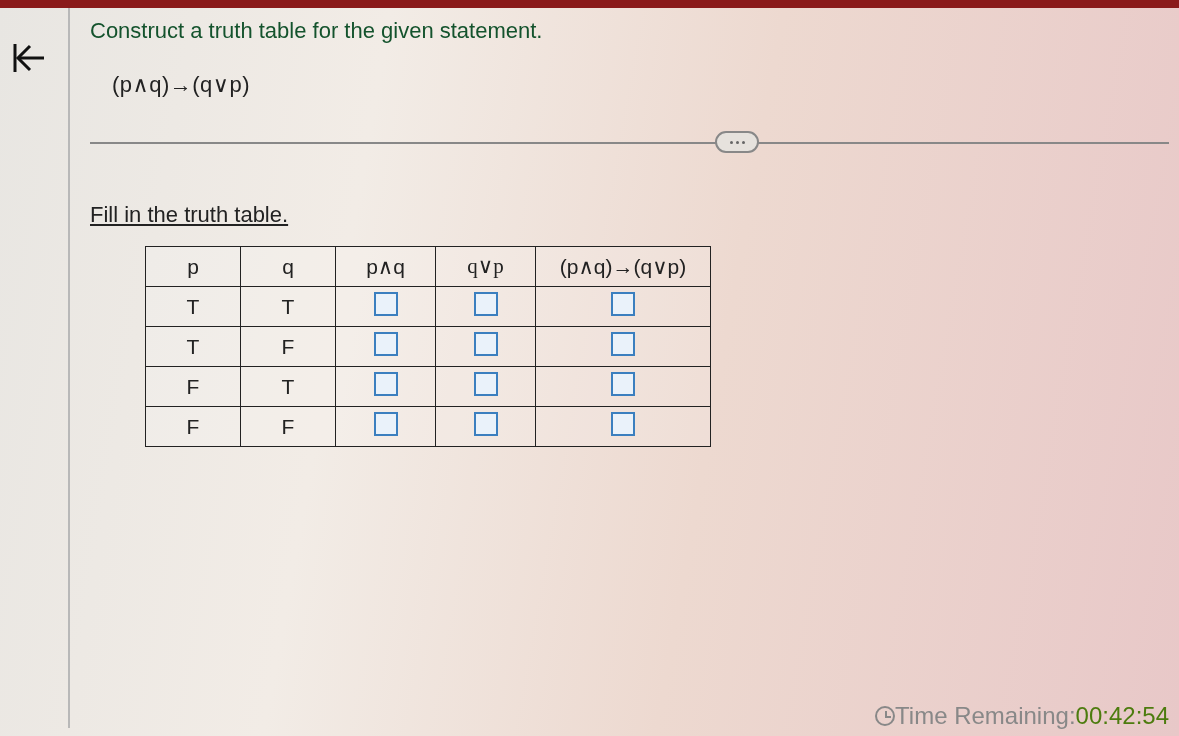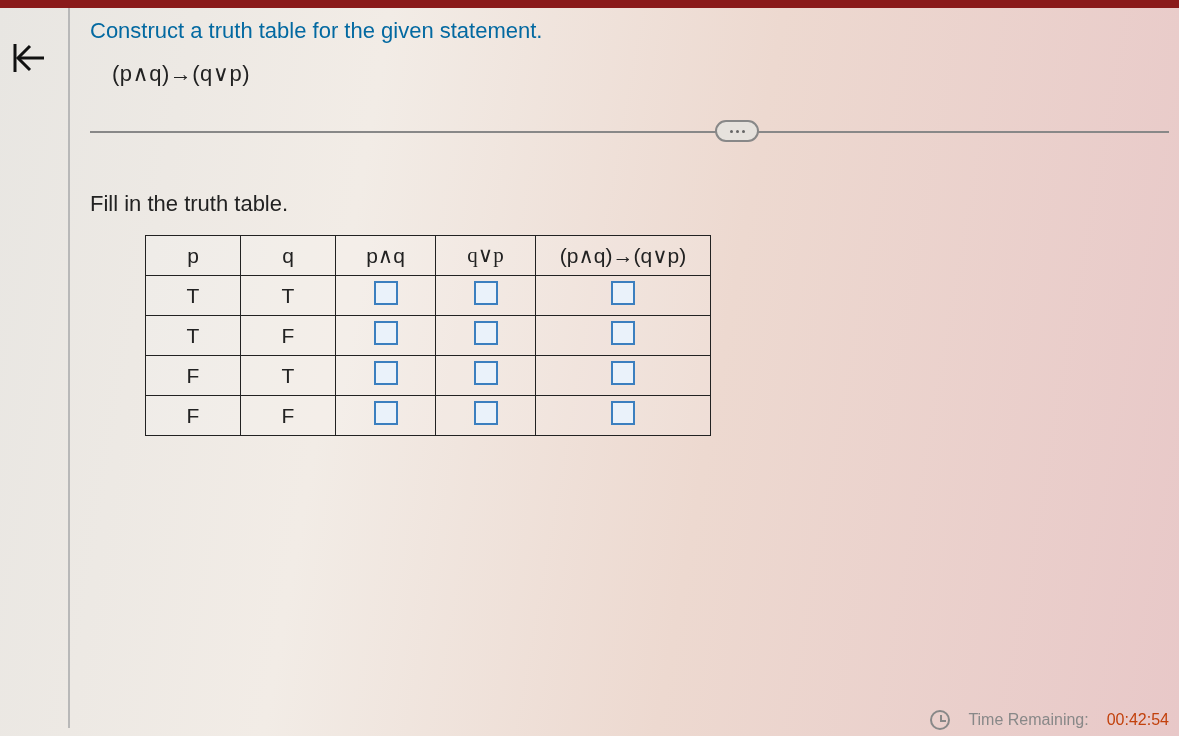--- a/index.html
+++ b/index.html
@@ -30,42 +30,42 @@
     width: 55px; height: 44px;
     display: flex; align-items: center; justify-content: center;
     cursor: pointer;
   }
   .back-btn svg { stroke: #111; stroke-width: 3; fill: none; }
   .content {
     position: absolute;
     left: 90px; top: 18px; right: 10px;
     font-size: 22px;
   }
-  .prompt { margin-bottom: 17px; color: #0369a1; }
+  .prompt { margin-bottom: 28px; color: #14532d; }
   .formula { margin-left: 22px; font-size: 22px; letter-spacing: 0.5px; margin-bottom: 44px; }
   .hr-wrap { position: relative; height: 2px; margin-bottom: 58px; }
   .hr-line {
     position: absolute; left: 0; right: 0; top: 0;
     height: 2px; background: #888;
   }
   .dots {
     position: absolute;
     left: 625px; top: -11px;
     width: 44px; height: 22px;
     border: 2px solid #888;
     border-radius: 11px;
     background: #e6e2dd;
     display: flex; align-items: center; justify-content: center;
     gap: 3px;
     font-size: 11px;
     color: #555;
     cursor: pointer;
   }
   .dots span { width: 3px; height: 3px; background: #666; border-radius: 50%; display: inline-block; }
-  .fill-text { margin-bottom: 18px; }
+  .fill-text { margin-bottom: 18px; text-decoration: underline; }
   .tt {
     border-collapse: collapse;
     margin-left: 55px;
     background: rgba(255,255,255,0.15);
   }
   .tt th, .tt td {
     border: 1.5px solid #222;
     text-align: center;
     vertical-align: middle;
     font-weight: normal;
@@ -80,26 +80,26 @@
   .inp {
     display: inline-block;
     width: 24px; height: 24px;
     border: 2px solid #3b7fbf;
     background: #eaf2fa;
     cursor: text;
   }
   .footer {
     position: absolute;
     bottom: 6px; right: 10px;
-    font-size: 16px;
+    font-size: 24px;
     color: #888;
-    display: flex; align-items: center; gap: 18px;
+    display: flex; align-items: center; gap: 0;
   }
   .footer .label { color: #888; }
-  .footer .time { color: #c2410c; }
+  .footer .time { color: #4d7c0f; }
   .clock-ico {
     width: 20px; height: 20px;
     border: 2px solid #888; border-radius: 50%;
     position: relative; display: inline-block;
   }
   .clock-ico::before {
     content: "";
     position: absolute; left: 8px; top: 3px;
     width: 2px; height: 7px; background: #888;
   }

